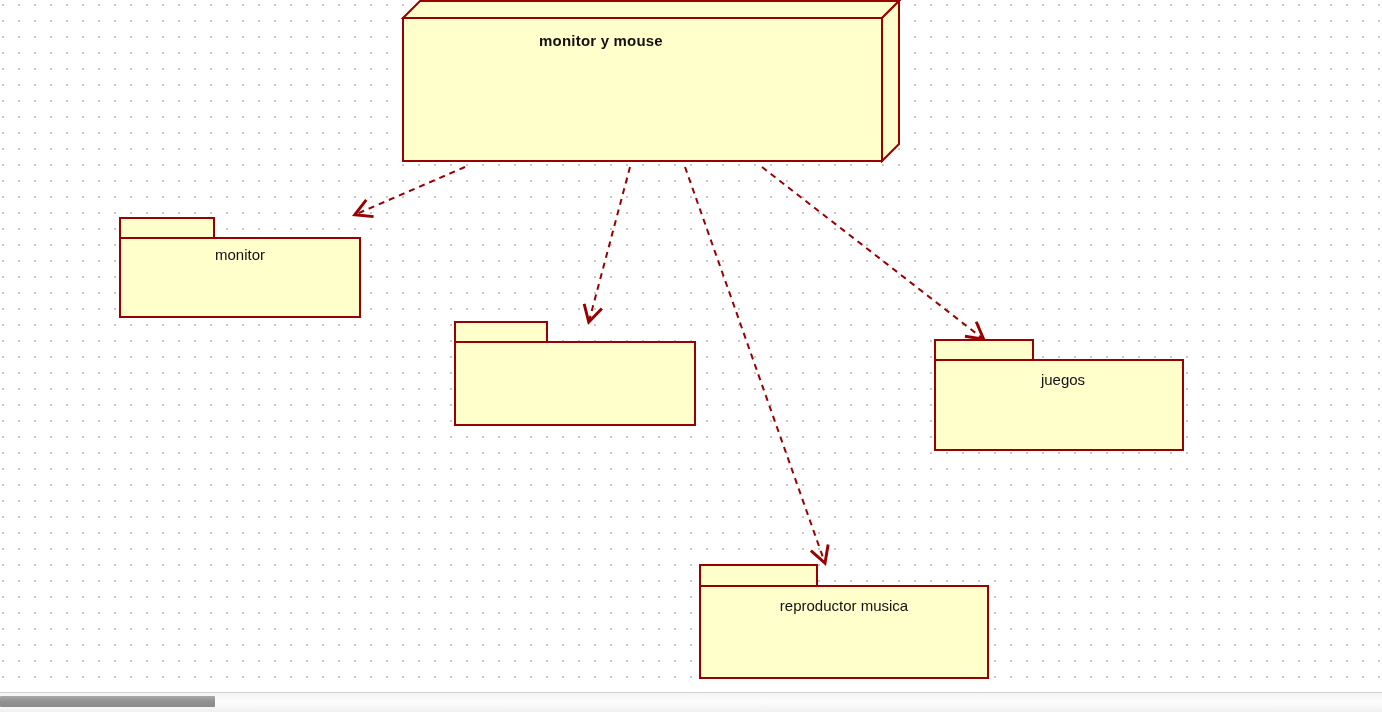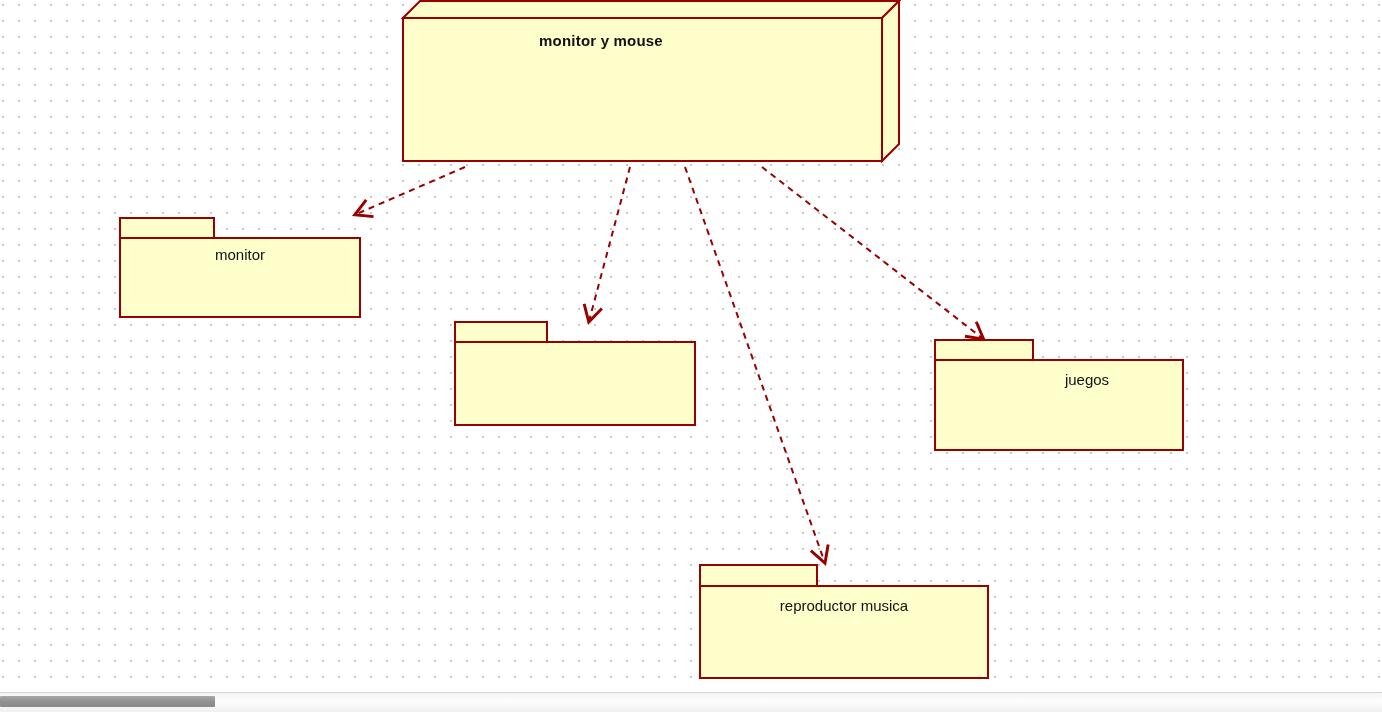--- a/index.html
+++ b/index.html
@@ -114,21 +114,21 @@
       <rect x="700" y="565" width="117" height="21" fill="#FFFFCC" stroke="#990000" stroke-width="2"></rect>
       <rect x="700" y="586" width="288" height="92" fill="#FFFFCC" stroke="#990000" stroke-width="2"></rect>
     </g>
   </svg>
 
   <div class="node-label" style="left: 403px; top: 32px; width: 396px; color: rgb(17, 17, 17);">monitor y mouse</div>
 
   <div class="pkg-label" style="left: 120px; top: 246px; width: 240px; color: rgb(17, 17, 17);">monitor</div>
 
 
-  <div class="pkg-label" style="left: 935px; top: 371px; width: 256px; color: rgb(17, 17, 17); margin-left: 24px;">juegos</div>
+  <div class="pkg-label" style="left: 935px; top: 371px; width: 256px; color: rgb(17, 17, 17);">juegos</div>
 
   <div class="pkg-label" style="left: 700px; top: 597px; width: 288px; color: rgb(17, 17, 17);">reproductor musica</div>
 
   <div id="h-scrollbar">
     <div id="h-scrollbar-thumb" style="width: 215px;"></div>
   </div>
 
 </div>
 
 </body></html>

